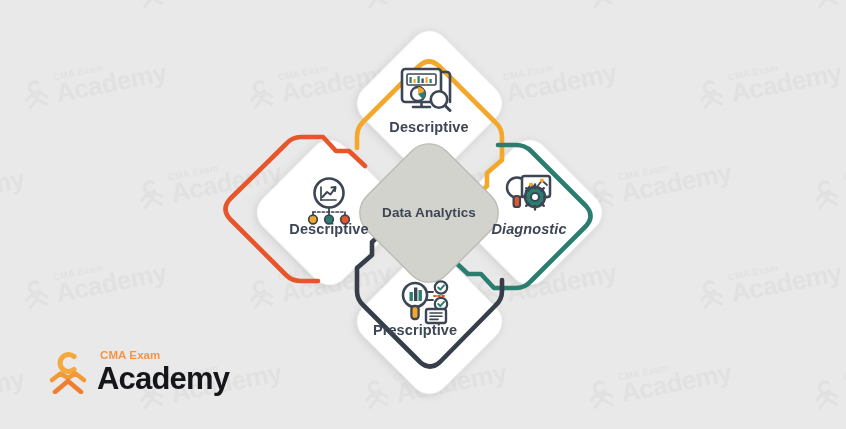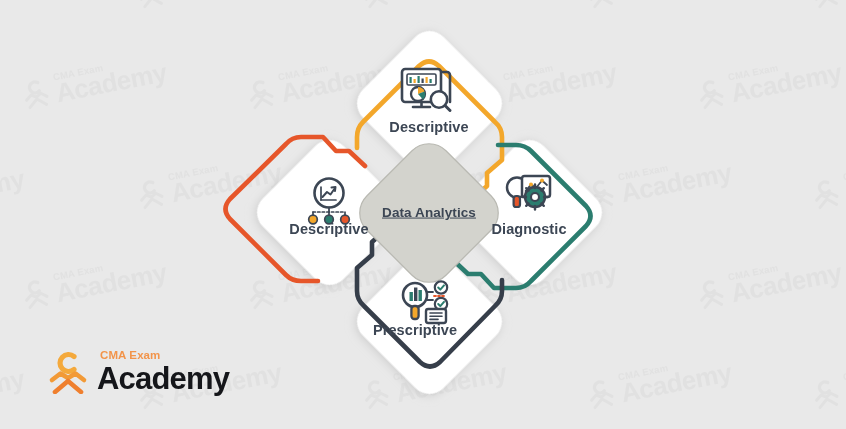--- a/index.html
+++ b/index.html
@@ -84,21 +84,20 @@
   .center-label {
     position: absolute;
     text-align: center;
     font-size: 13.5px;
     font-weight: 700;
     color: #3c4654;
     line-height: 1.25;
     letter-spacing: 0.1px;
     transform: translate(-50%, -50%);
     white-space: nowrap;
-    text-decoration: underline;
   }
 
   
   #logo {
     position: absolute;
     left: 48px;
     top: 350px;
     display: flex;
     align-items: center;
     gap: 9px;
@@ -535,21 +534,21 @@
       <line x1="25" y1="34" x2="25" y2="38" stroke="#3c4654" stroke-width="1.7" stroke-linecap="round"></line>
       <line x1="41" y1="34" x2="41" y2="38" stroke="#3c4654" stroke-width="1.7" stroke-linecap="round"></line>
       <circle cx="9" cy="41.5" r="4.3" fill="#f3a72b" stroke="#3c4654" stroke-width="1.7"></circle>
       <circle cx="25" cy="41.5" r="4.3" fill="#2b7d6f" stroke="#3c4654" stroke-width="1.7"></circle>
       <circle cx="41" cy="41.5" r="4.3" fill="#e6562a" stroke="#3c4654" stroke-width="1.7"></circle>
     </g>
   </svg>
 
   <div class="node-label" style="left:429px; top:119px;">Descriptive</div>
 
-  <div class="node-label" style="left:529px; top:221px;">Diagnostic</div>
+  <div class="node-label" style="left:529px; top:221px;font-style:italic;">Diagnostic</div>
 
   <div class="node-label" style="left:415px; top:322px;">Prescriptive</div>
 
   <div class="node-label" style="left:329px; top:221px;">Descriptive</div>
 
   <div class="center-label" style="left:429px; top:213px;">
     <div>Data Analytics</div>
   </div>
 </div>
 

